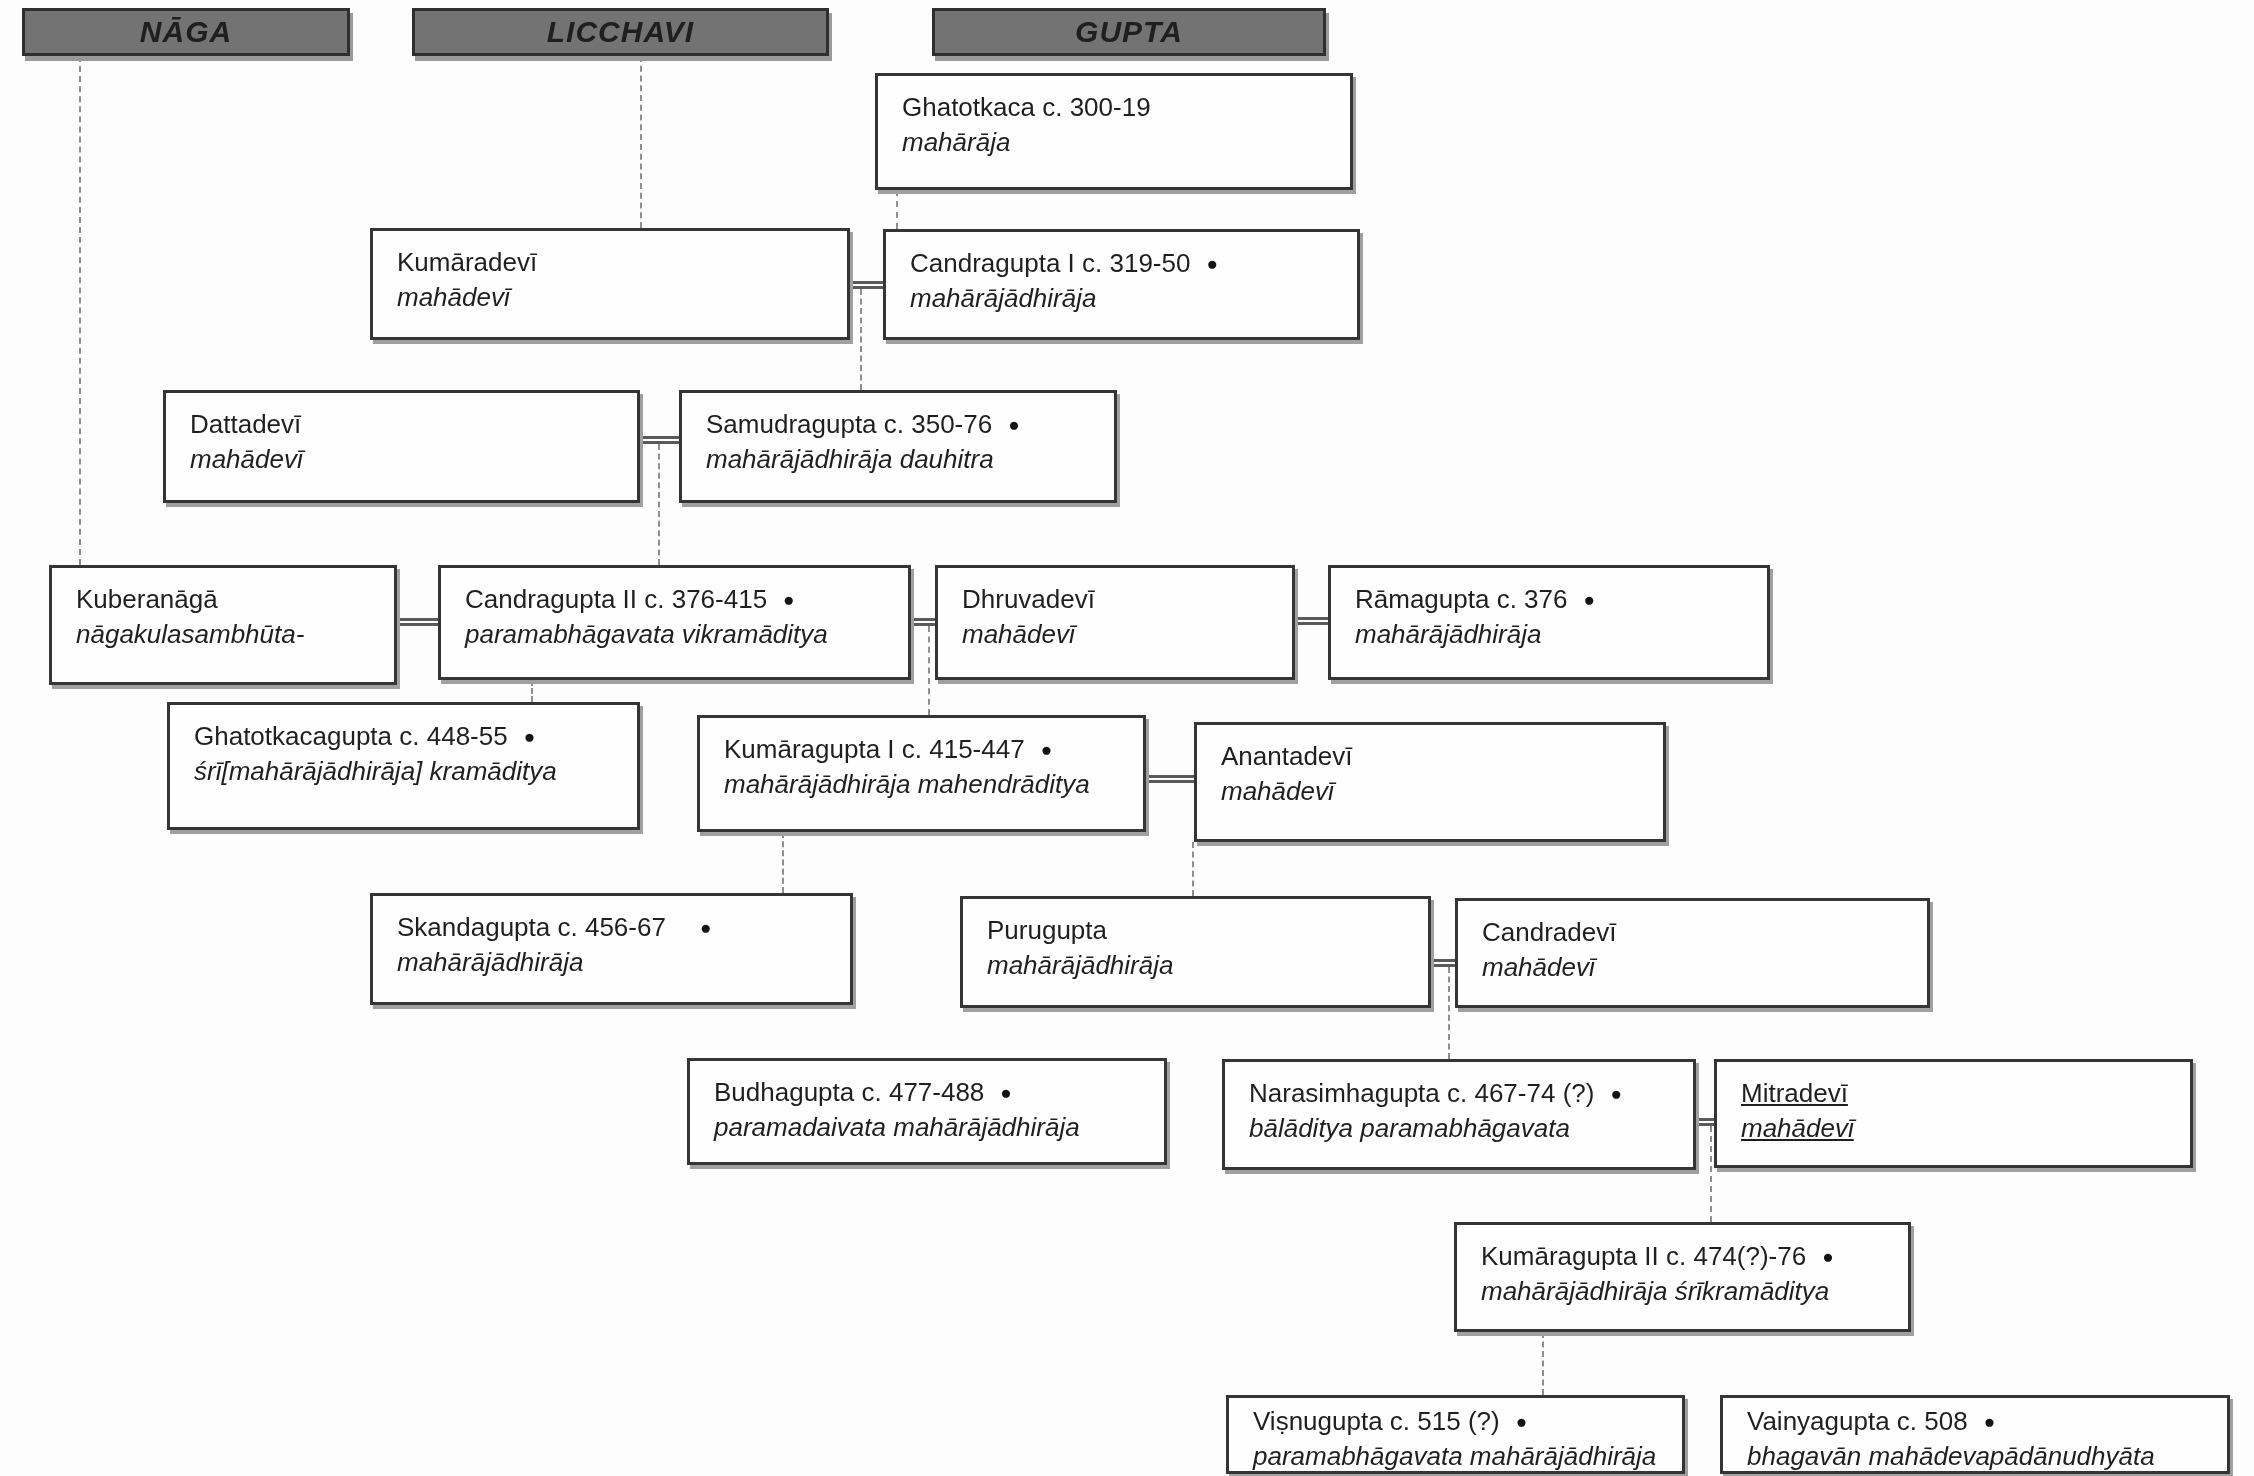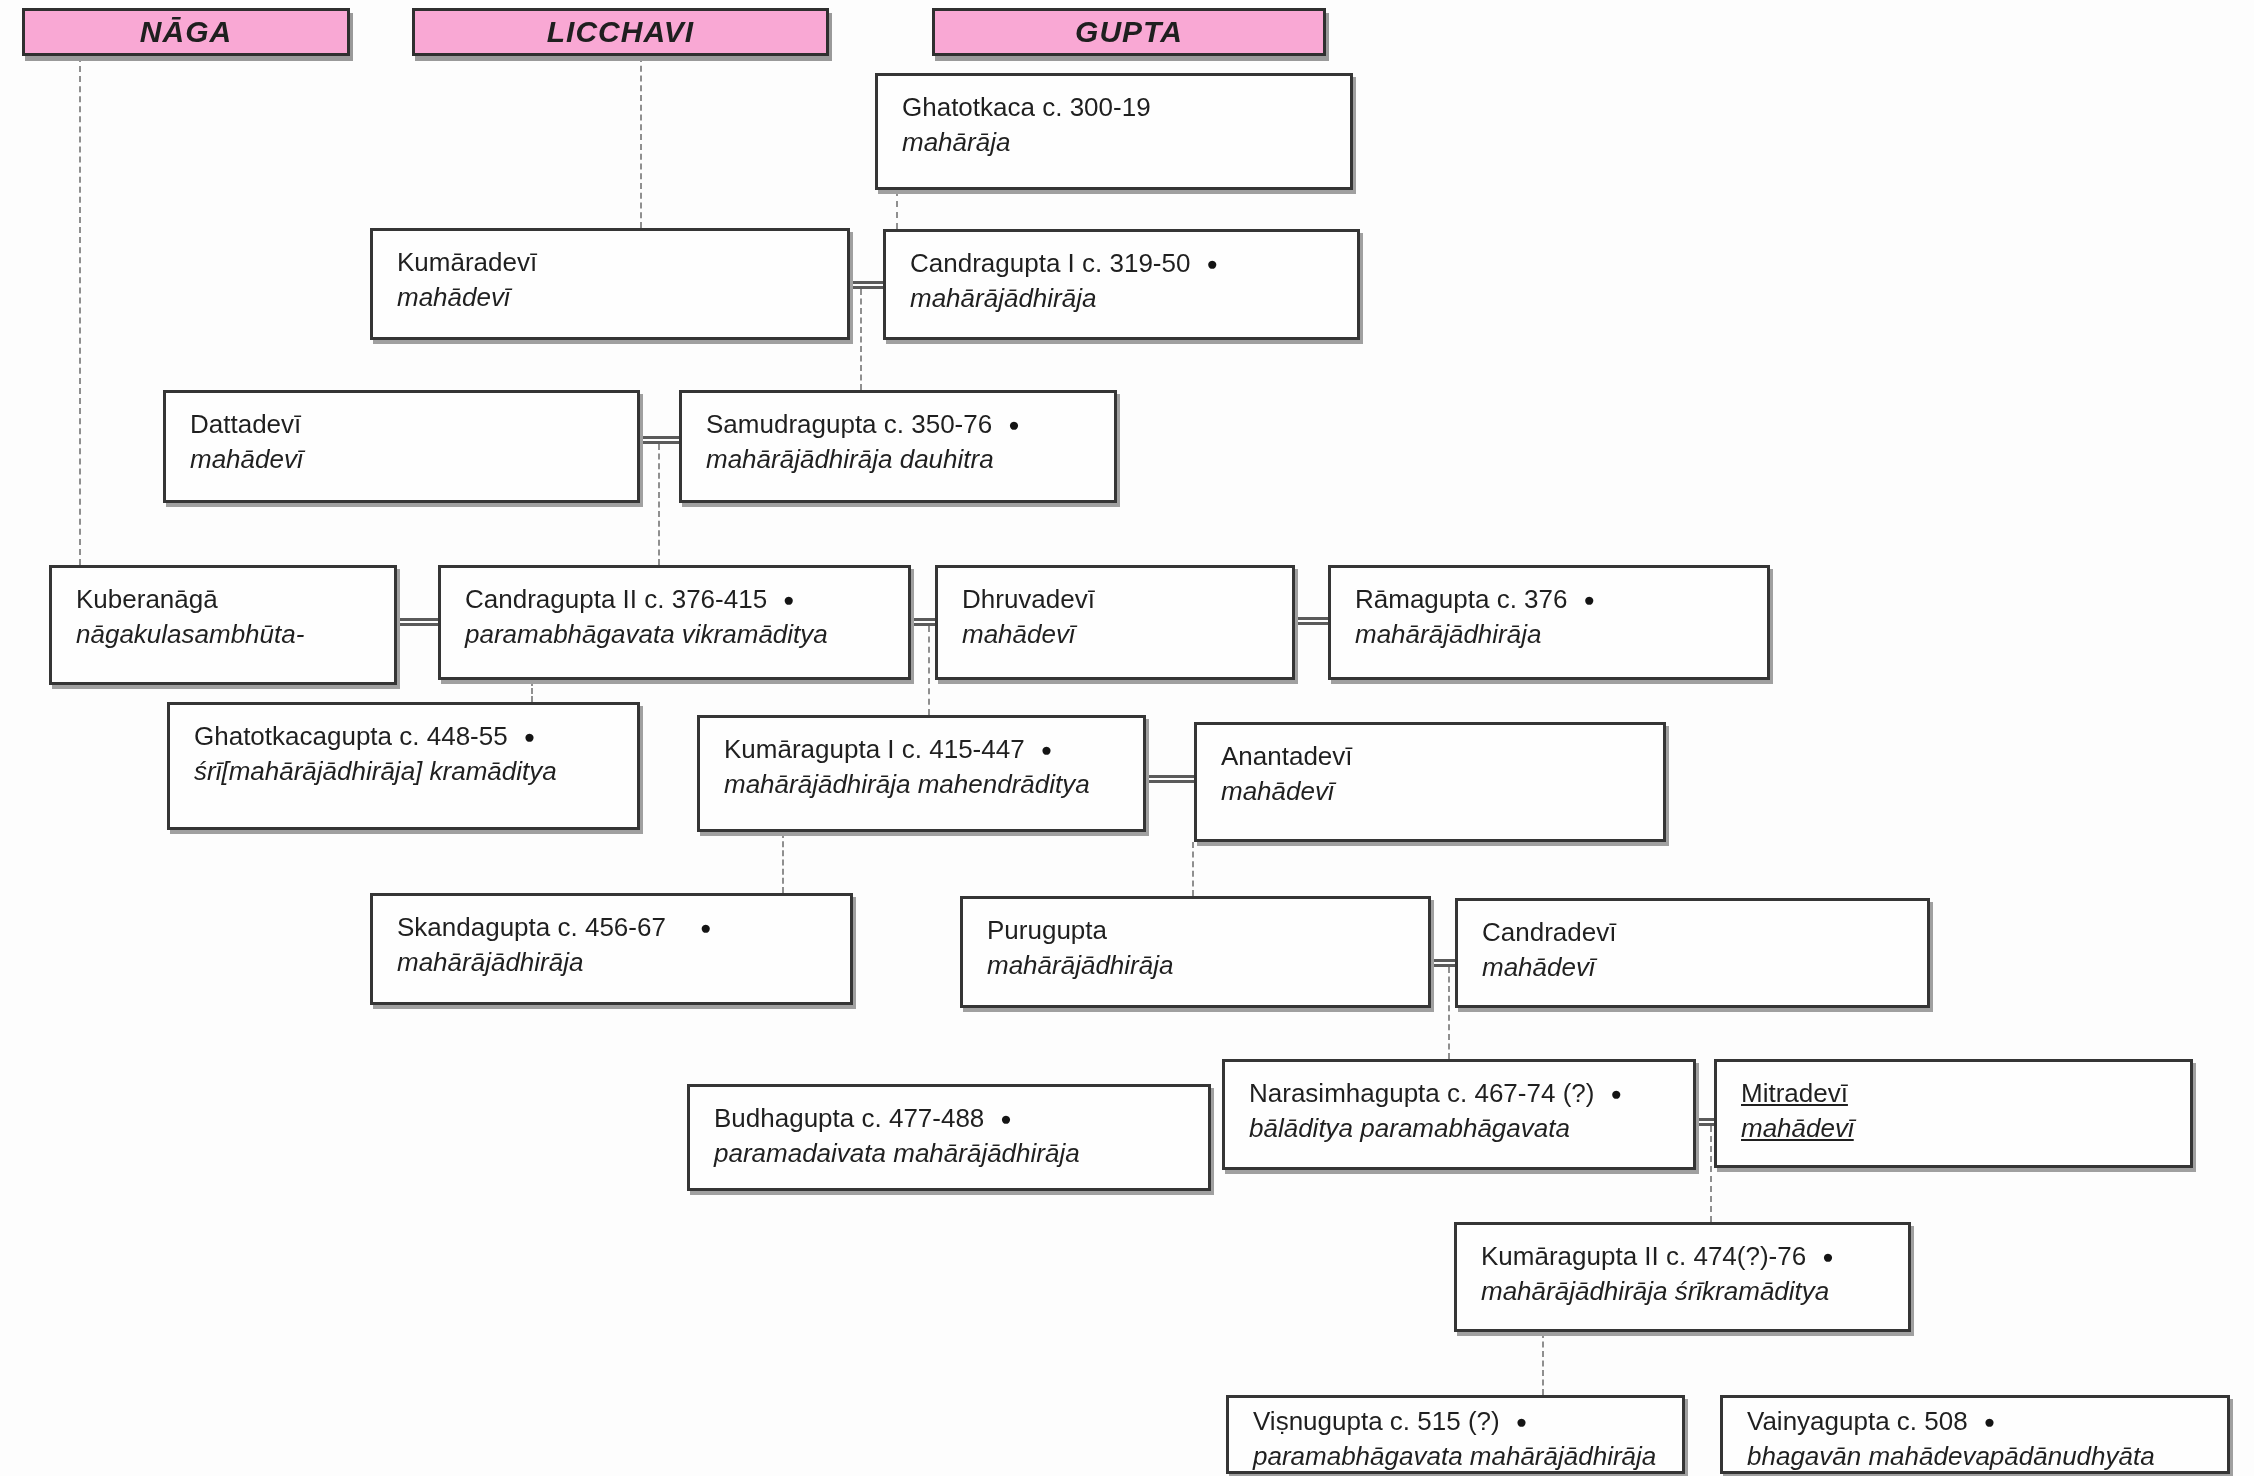--- a/index.html
+++ b/index.html
@@ -7,21 +7,21 @@
     position: relative;
     width: 2254px;
     height: 1476px;
     background: #fdfdfd;
     font-family: "Liberation Sans", "DejaVu Sans", sans-serif;
     color: #1f1f1f;
     overflow: hidden;
   }
   .hdr {
     position: absolute;
-    background: #f9a8d4;
+    background: #737373;
     border: 3px solid #2f2f2f;
     box-shadow: 3px 5px 0 0 #9a9a9a;
     display: flex;
     align-items: center;
     justify-content: center;
     box-sizing: border-box;
   }
   .hdr .hlabel {
     font-size: 30px;
     font-weight: bold;
@@ -168,21 +168,21 @@
   <div class="node" style="left:960px; top:896px; width:471px; height:112px;">
     <div class="name"><span>Purugupta</span></div>
     <div class="title">mahārājādhirāja</div>
   </div>
 
   <div class="node" style="left:1455px; top:898px; width:475px; height:110px;">
     <div class="name"><span>Candradevī</span></div>
     <div class="title">mahādevī</div>
   </div>
 
-  <div class="node" style="left:687px; top:1058px; width:524px; height:107px;margin-top:26px;">
+  <div class="node" style="left:687px; top:1058px; width:480px; height:107px;">
     <div class="name"><span>Budhagupta c. 477-488</span><span class="coin">●</span></div>
     <div class="title">paramadaivata mahārājādhirāja</div>
   </div>
 
   <div class="node" style="left:1222px; top:1059px; width:474px; height:111px;">
     <div class="name"><span>Narasimhagupta c. 467-74 (?)</span><span class="coin">●</span></div>
     <div class="title">bālāditya paramabhāgavata</div>
   </div>
 
   <div class="node" style="left:1714px; top:1059px; width:479px; height:109px;text-decoration:underline;">

